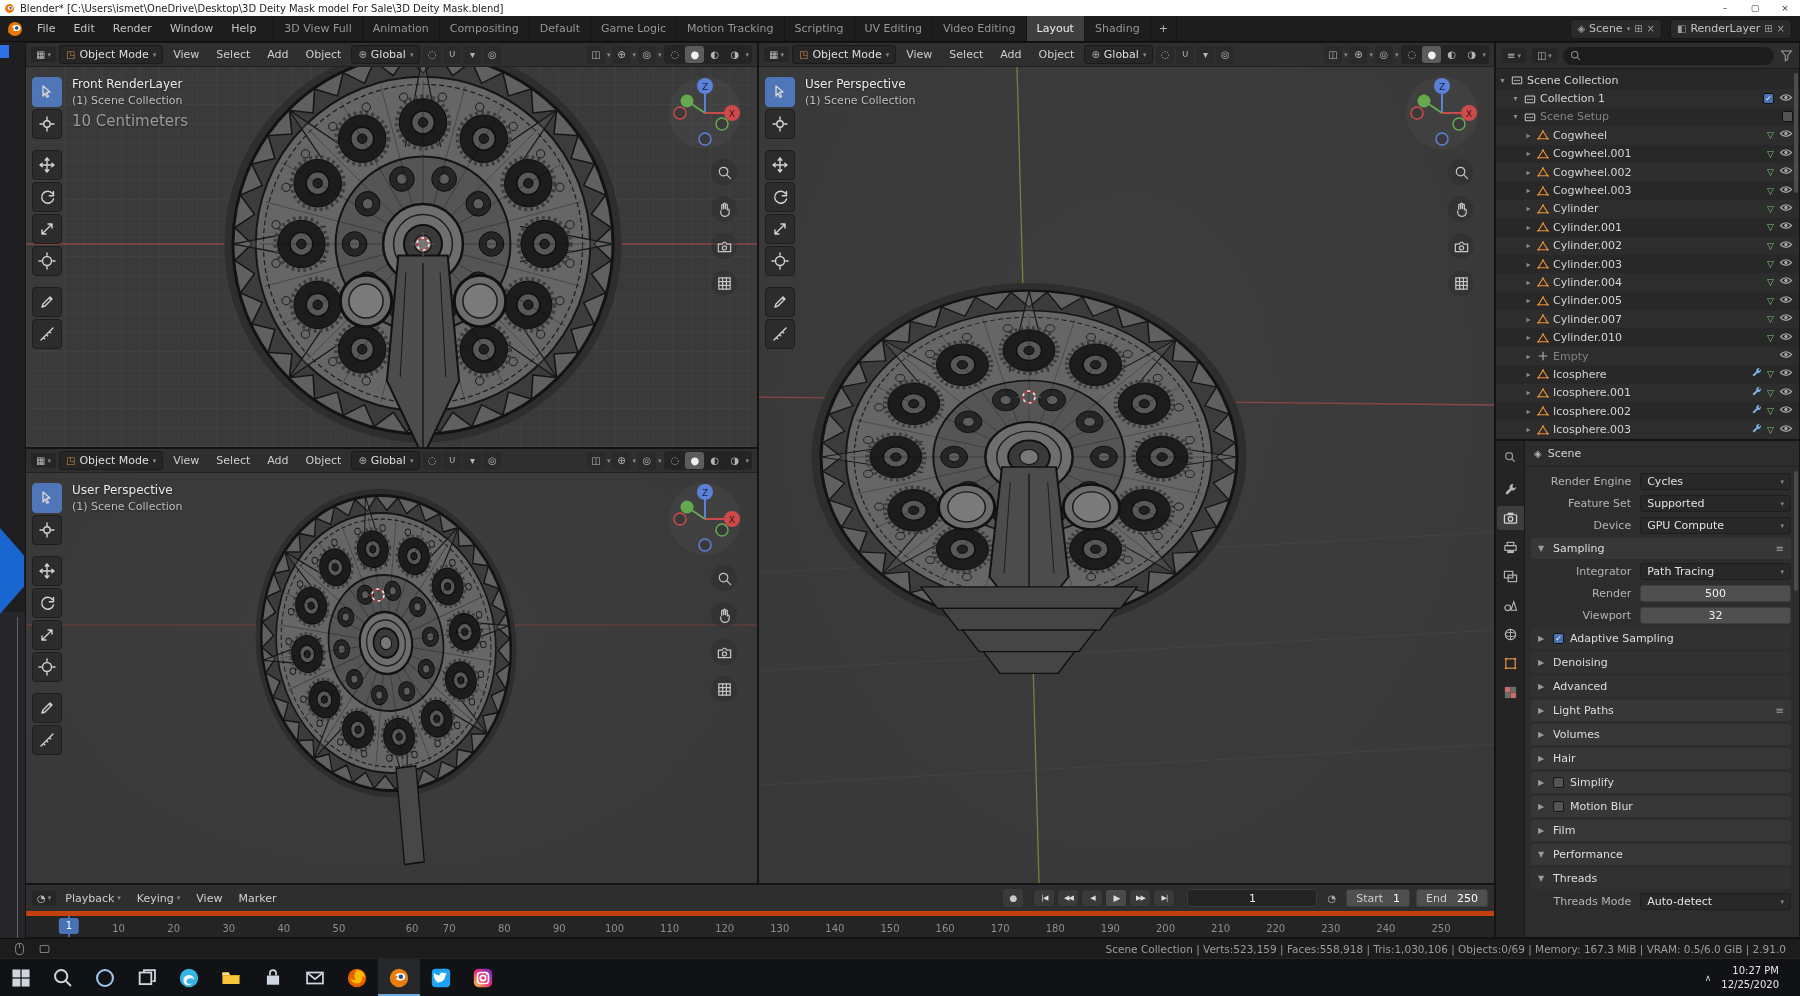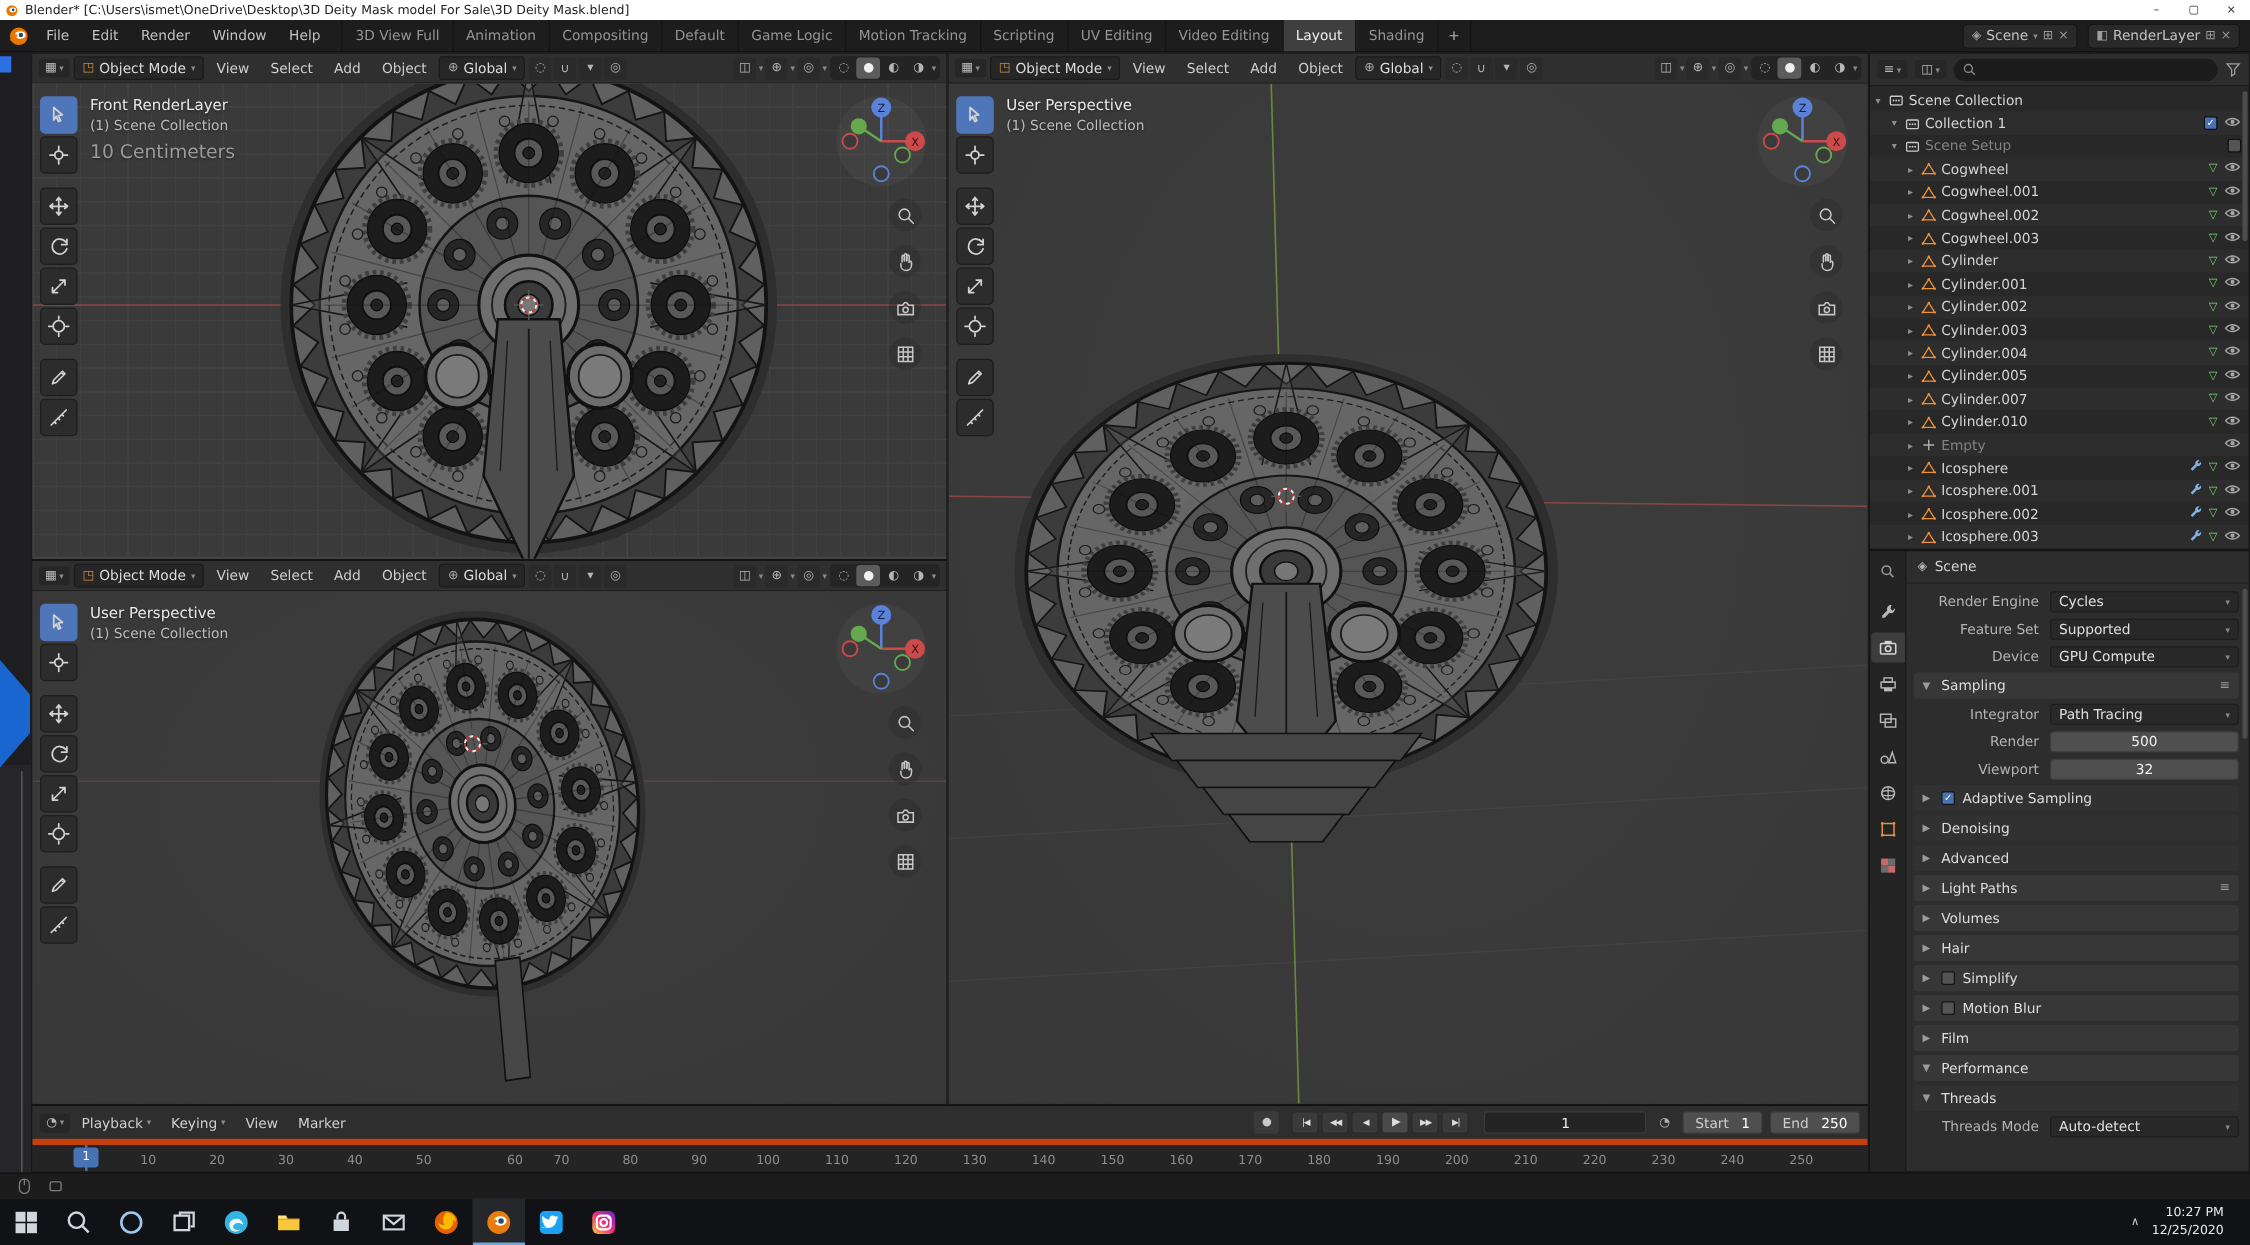--- a/index.html
+++ b/index.html
@@ -1771,20 +1771,21 @@
   </div>
 
   <div class="statusbar">
     <svg viewBox="0 0 12 16">
       <rect x="1.5" y="1.5" width="9" height="13" rx="4.5" fill="none" stroke="#7e7e7e" stroke-width="1.2"></rect>
       <line x1="6" y1="1.5" x2="6" y2="7" stroke="#7e7e7e" stroke-width="1.2"></line>
     </svg>
     <svg viewBox="0 0 12 16">
       <rect x="1" y="4" width="10" height="8" rx="1.5" fill="none" stroke="#7e7e7e" stroke-width="1.2"></rect>
     </svg>
+    <span class="status-text">Scene Collection | Verts:523,159 | Faces:558,918 | Tris:1,030,106 | Objects:0/69 | Memory: 167.3 MiB | VRAM: 0.5/6.0 GiB | 2.91.0</span>
   </div>
 
   <div class="taskbar">
     <div id="taskbar-apps">
         <div class="tb-icon">
           <svg viewBox="0 0 18 18" width="22" height="22">
             <rect x="2" y="2" width="6.5" height="6.5" fill="#cfd6dd"></rect>
             <rect x="9.5" y="2" width="6.5" height="6.5" fill="#cfd6dd"></rect>
             <rect x="2" y="9.5" width="6.5" height="6.5" fill="#cfd6dd"></rect>
             <rect x="9.5" y="9.5" width="6.5" height="6.5" fill="#cfd6dd"></rect>

